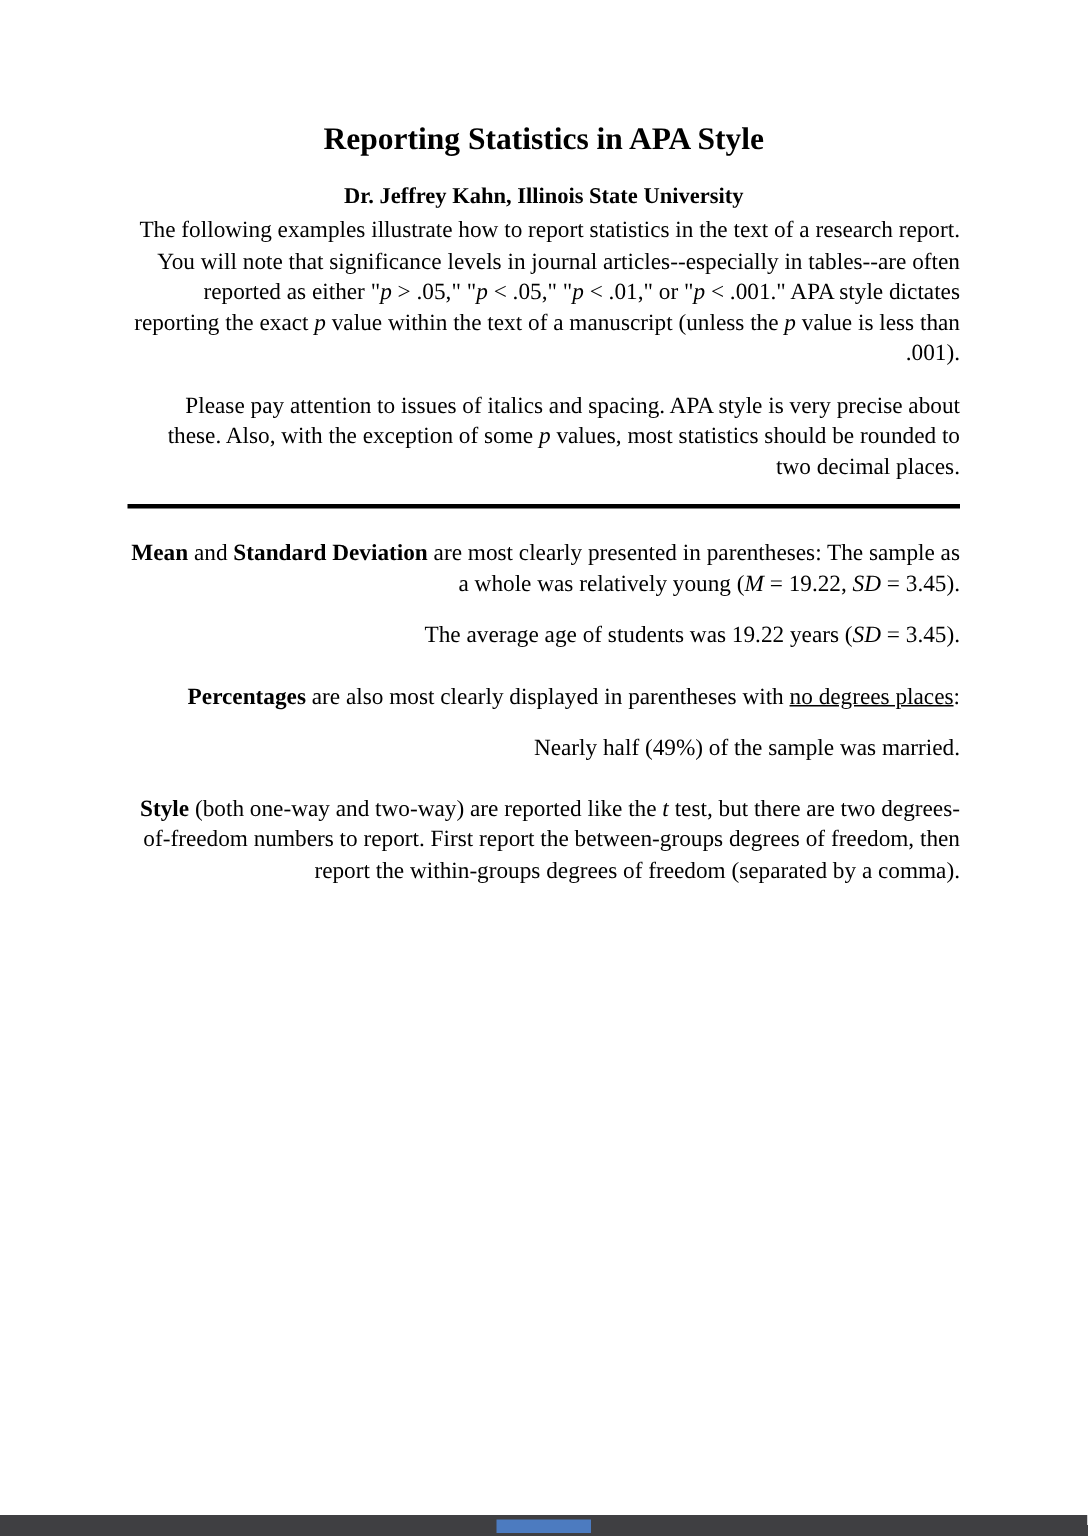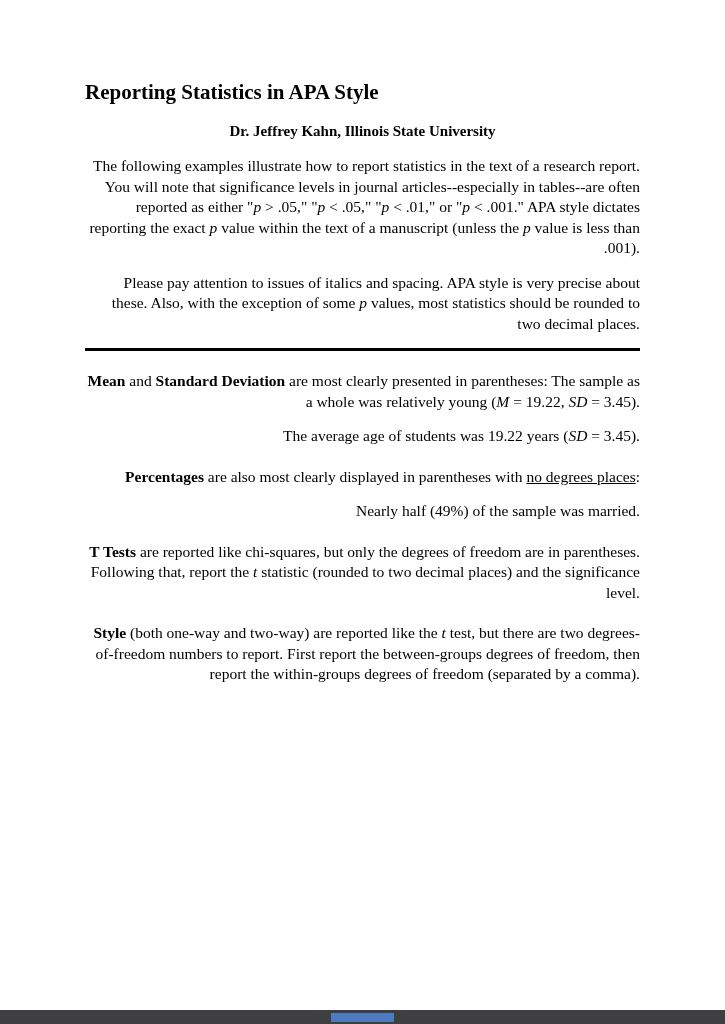--- a/index.html
+++ b/index.html
@@ -14,28 +14,29 @@
   .page {
     width: 725px;
     height: 1010px;
     padding: 80px 85px 0 85px;
     background: #ffffff;
   }
   h1.doc-title {
     font-size: 21px;
     line-height: 24px;
     font-weight: 700;
+    text-align: center;
     margin-bottom: 18px;
   }
   h2.doc-subtitle {
     font-size: 15px;
     line-height: 18px;
     font-weight: 700;
     text-align: center;
-    margin-bottom: 16px;
+    margin-bottom: 4px;
   }
   p.para {
     font-size: 15.5px;
     line-height: 20.5px;
     margin-bottom: 14px;
     text-align: right;
   }
   p.para.sec { margin-top: 20px; }
   hr.rule {
     border: none;
@@ -73,20 +74,19 @@
 
   <hr class="rule">
 
   <p class="para"><span class="run-b">Mean</span><span> and </span><span class="run-b">Standard Deviation</span><span> are most clearly presented in parentheses: The sample as a whole was relatively young (</span><span class="run-i">M</span><span> = 19.22, </span><span class="run-i">SD</span><span> = 3.45).</span></p>
   <p class="para"><span>The average age of students was 19.22 years (</span><span class="run-i">SD</span><span> = 3.45).</span></p>
 
   <p class="para sec"><span class="run-b">Percentages</span><span> are also most clearly displayed in parentheses with </span><span class="run-u">no degrees places</span><span>:</span></p>
   <p class="para"><span>Nearly half (49%) of the sample was married.</span></p>
 
 
-  <p class="para sec"><span class="run-b">T Tests</span><span> are reported like chi-squares, but only the degrees of freedom are in parentheses. Following that, report the </span><span class="run-i">t</span><span> statistic (rounded to two decimal places) and the significance level.</span></p>
 
   <p class="para sec"><span class="run-b">Style</span><span> (both one-way and two-way) are reported like the </span><span class="run-i">t</span><span> test, but there are two degrees-of-freedom numbers to report. First report the between-groups degrees of freedom, then report the within-groups degrees of freedom (separated by a comma).</span></p>
 </div>
 
 <div class="page-gap">
   <div class="next-page-edge"></div>
 </div>
 
 </body></html>

